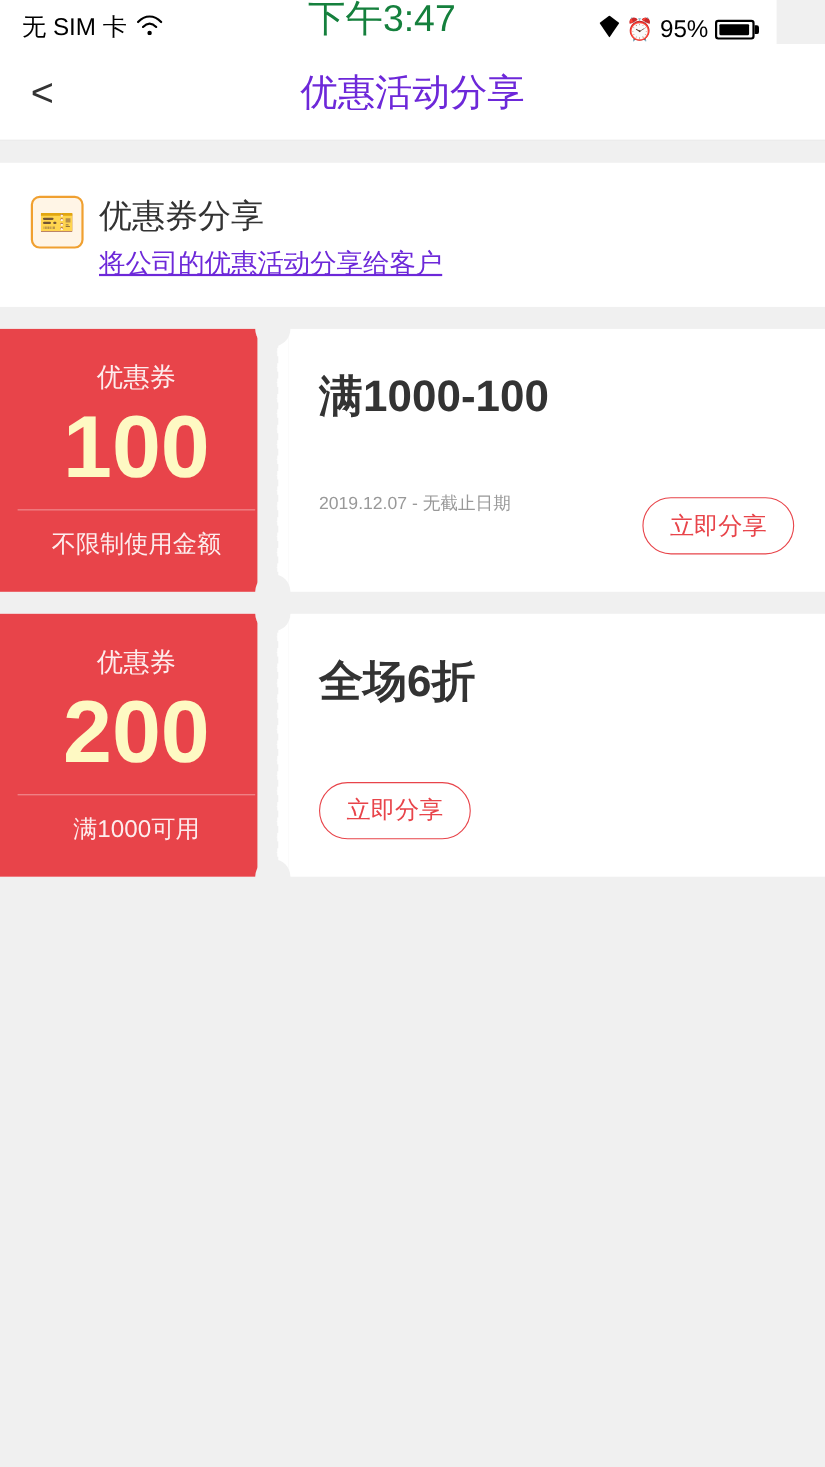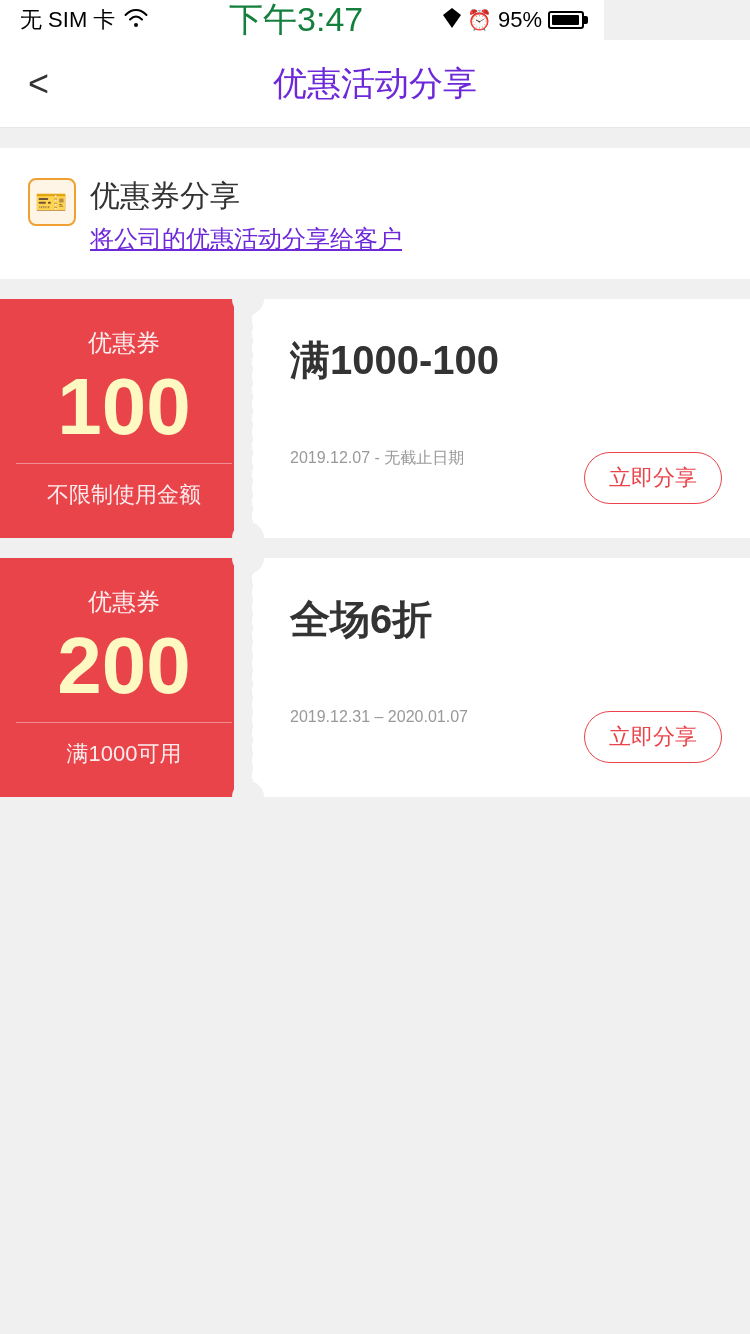--- a/index.html
+++ b/index.html
@@ -7,25 +7,25 @@
     body {
       width: 750px;
       min-height: 1334px;
       font-family: -apple-system, "PingFang SC", "Helvetica Neue", sans-serif;
       background: #f0f0f0;
       overflow-x: hidden;
     }
 
     
     .status-bar {
-      width: 604px;
+      width: 706px;
       height: 40px;
       background: #fff;
       display: flex;
-      align-items: center;
+      align-items: flex-end;
       justify-content: space-between;
       padding: 0 20px;
       font-size: 24px;
     }
     .status-left {
       display: flex;
       align-items: center;
       gap: 8px;
       font-size: 22px;
       color: #000;
@@ -333,20 +333,19 @@
       <div class="coupon-notch-top"></div>
       <div class="coupon-notch-bottom"></div>
       <div class="coupon-label">优惠券</div>
       <div class="coupon-amount">200</div>
       <div class="coupon-divider"></div>
       <div class="coupon-condition">满1000可用</div>
     </div>
     <div class="coupon-right">
       <div class="coupon-name">全场6折</div>
       <div class="coupon-meta">
-        <div class="coupon-date">2019.12.31 – 2020.01.07</div>
         <button class="share-btn">立即分享</button>
       </div>
     </div>
   </div>
   </div>
 
 <div class="empty-area"></div>
 
 </body></html>

